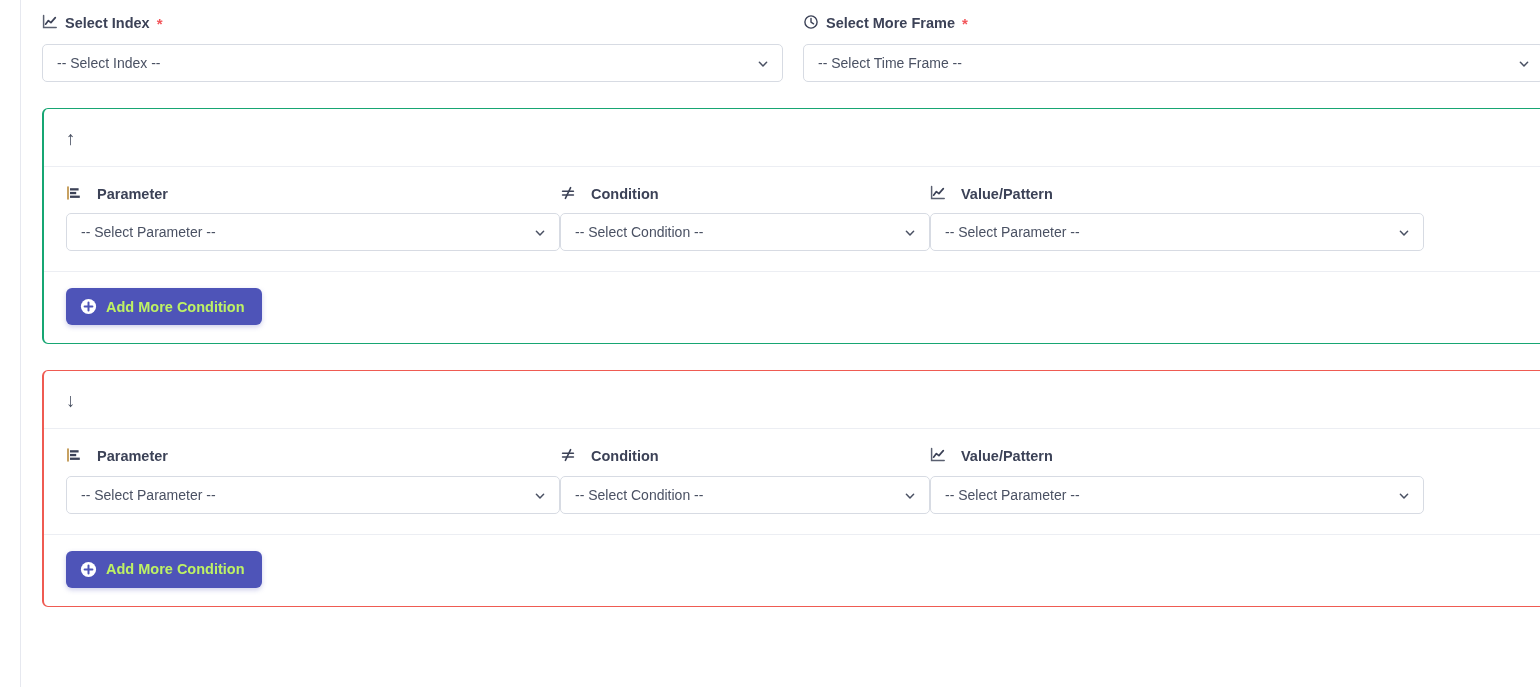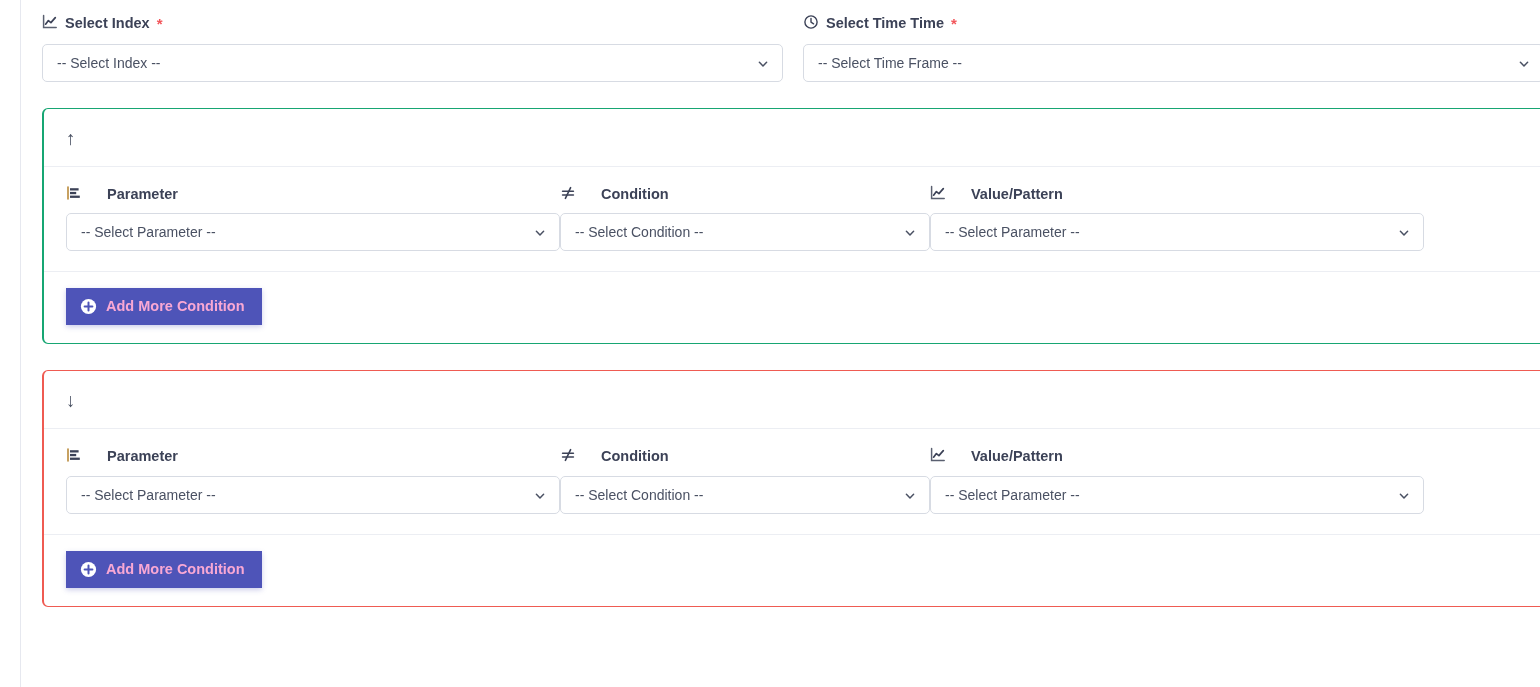--- a/index.html
+++ b/index.html
@@ -109,41 +109,42 @@
   .card-body { padding: 18px 22px 20px 22px; }
 
   .cond-row { display: flex; align-items: flex-start; }
   .col-param { flex: 0 0 494px; }
   .col-cond  { flex: 0 0 370px; }
   .col-value { flex: 0 0 494px; text-align: right; }
 
   .sub-label {
     display: flex;
     align-items: center;
-    gap: 25px;
+    gap: 15px;
     font-size: 14.5px;
     font-weight: bold;
     color: #3c4257;
     line-height: 1;
     margin-bottom: 10px;
     white-space: nowrap;
   }
 
   .card-footer {
     border-top: 1px solid #eceef3;
     padding: 16px 22px 18px 22px;
   }
 
   .btn-add {
     display: inline-flex;
+    align-items: center;
     gap: 9px;
     background: #4e54b8;
-    color: #f9a8d4;
+    color: #bef264;
     border: none;
-    border-radius: 0;
+    border-radius: 6px;
     padding: 10px 17px 10px 14px;
     font-size: 14.5px;
     font-weight: bold;
     font-family: "Liberation Sans", sans-serif;
     cursor: pointer;
     box-shadow: 0 2px 5px rgba(78,84,184,0.28);
   }
   .btn-add .plus { display: block; width: 17px; height: 17px; }
 
   .icon { display: block; flex: 0 0 auto; }
@@ -180,21 +181,21 @@
       </div>
 
       <div class="top-field second">
         <div class="field-label">
           <span class="icon">
             <svg width="16" height="16" viewBox="0 0 16 16">
               <circle cx="8" cy="8" r="6.1" fill="none" stroke="#3c4257" stroke-width="1.4"></circle>
               <path d="M8 4.4 V8.2 L10.6 9.8" fill="none" stroke="#3c4257" stroke-width="1.4" stroke-linecap="round" stroke-linejoin="round"></path>
             </svg>
           </span>
-          <span>Select Time Time</span>
+          <span>Select More Frame</span>
           <span class="req">*</span>
         </div>
         <div class="select">
           <span>-- Select Time Frame --</span>
           <span class="chev">
             <svg width="12" height="12" viewBox="0 0 12 12">
               <path d="M2.4 4.3 L6 8 L9.6 4.3" fill="none" stroke="#4a5163" stroke-width="1.5" stroke-linecap="round" stroke-linejoin="round"></path>
             </svg>
           </span>
         </div>

